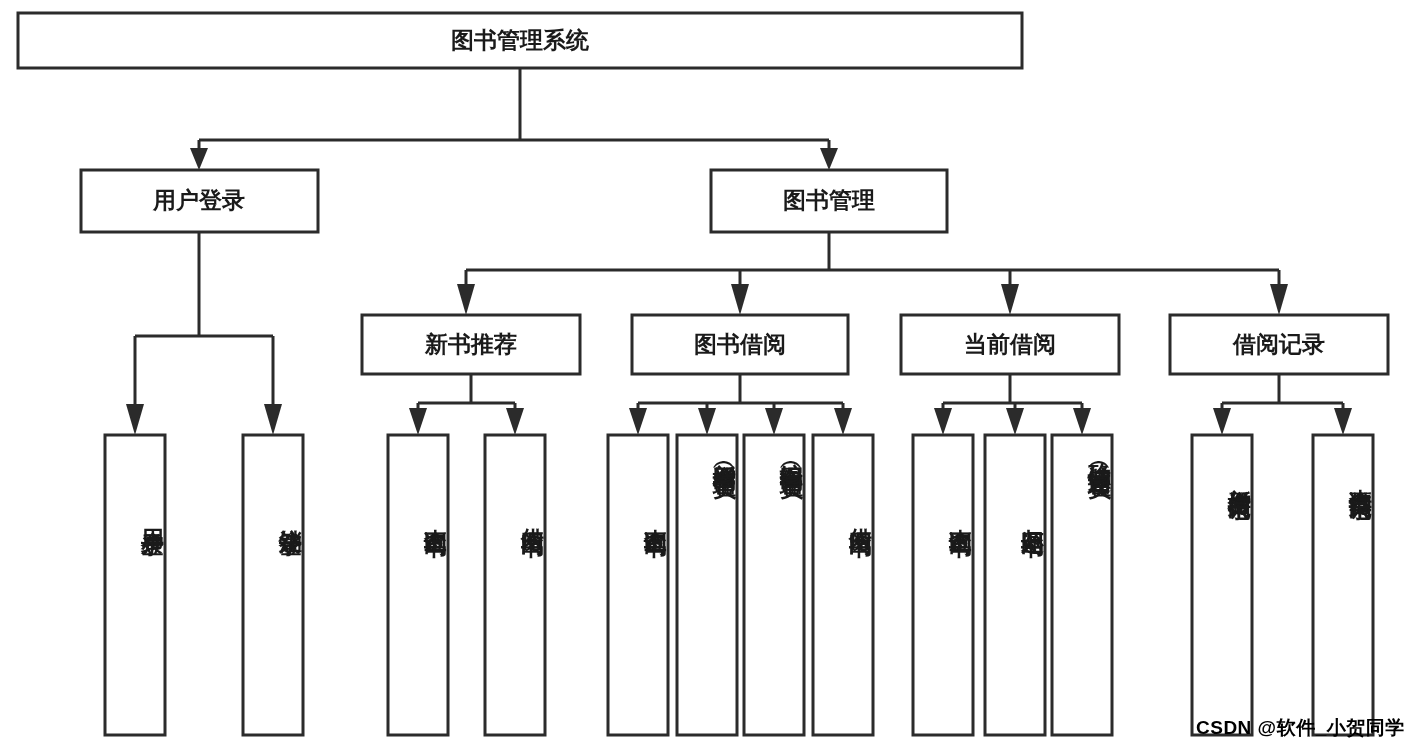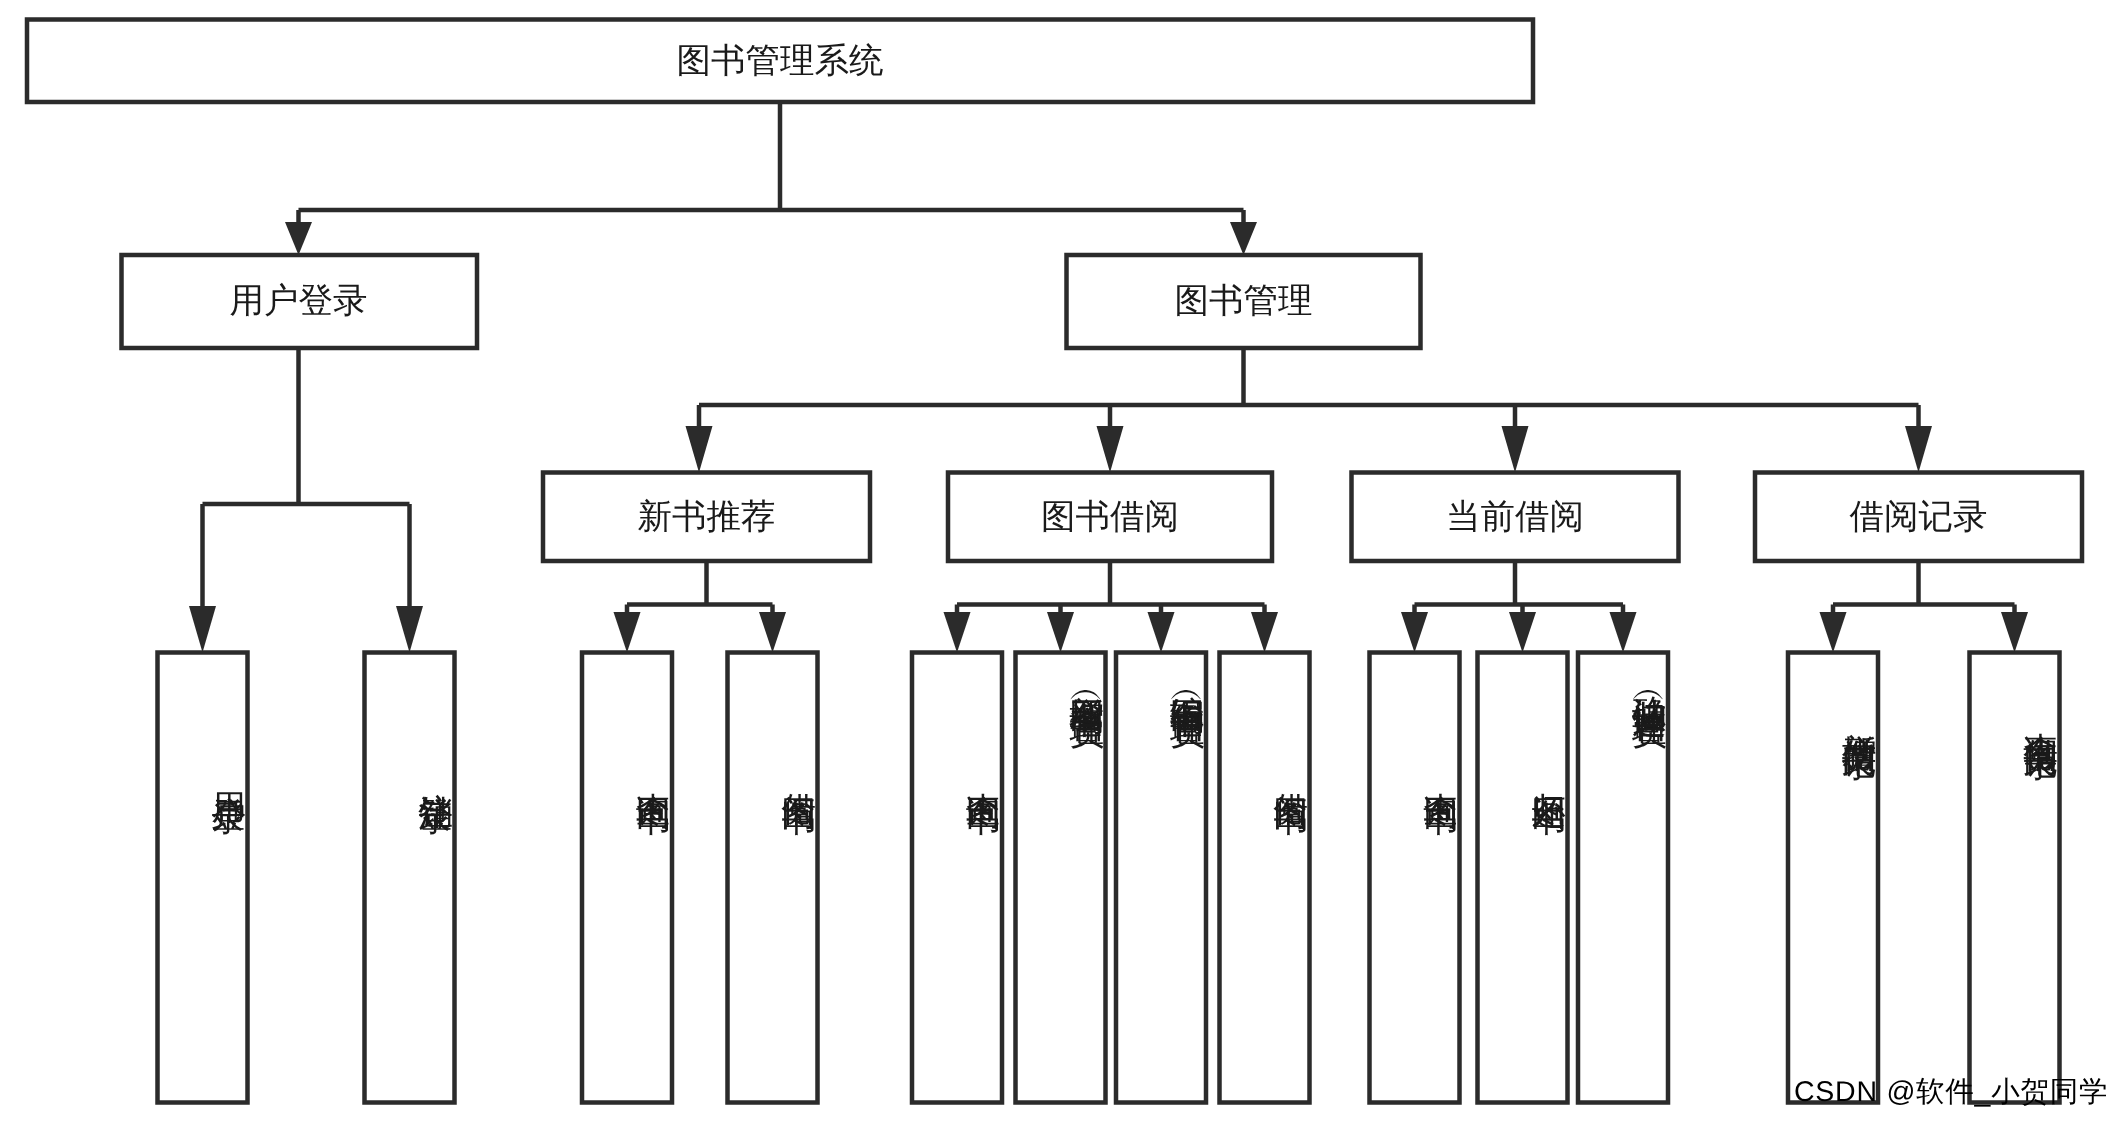--- a/index.html
+++ b/index.html
@@ -12,20 +12,21 @@
     width: 1405px;
     height: 747px;
     font-family: "Liberation Sans", "DejaVu Sans", sans-serif;
     overflow: hidden;
     position: relative;
   }
   #diagram-root {
     position: relative;
     width: 1405px;
     height: 629px;
+    font-weight: bold;
   }
   svg.diagram {
     position: absolute;
     top: 0;
     left: 0;
     width: 1405px;
     height: 747px;
     display: block;
   }
   .node-box {

